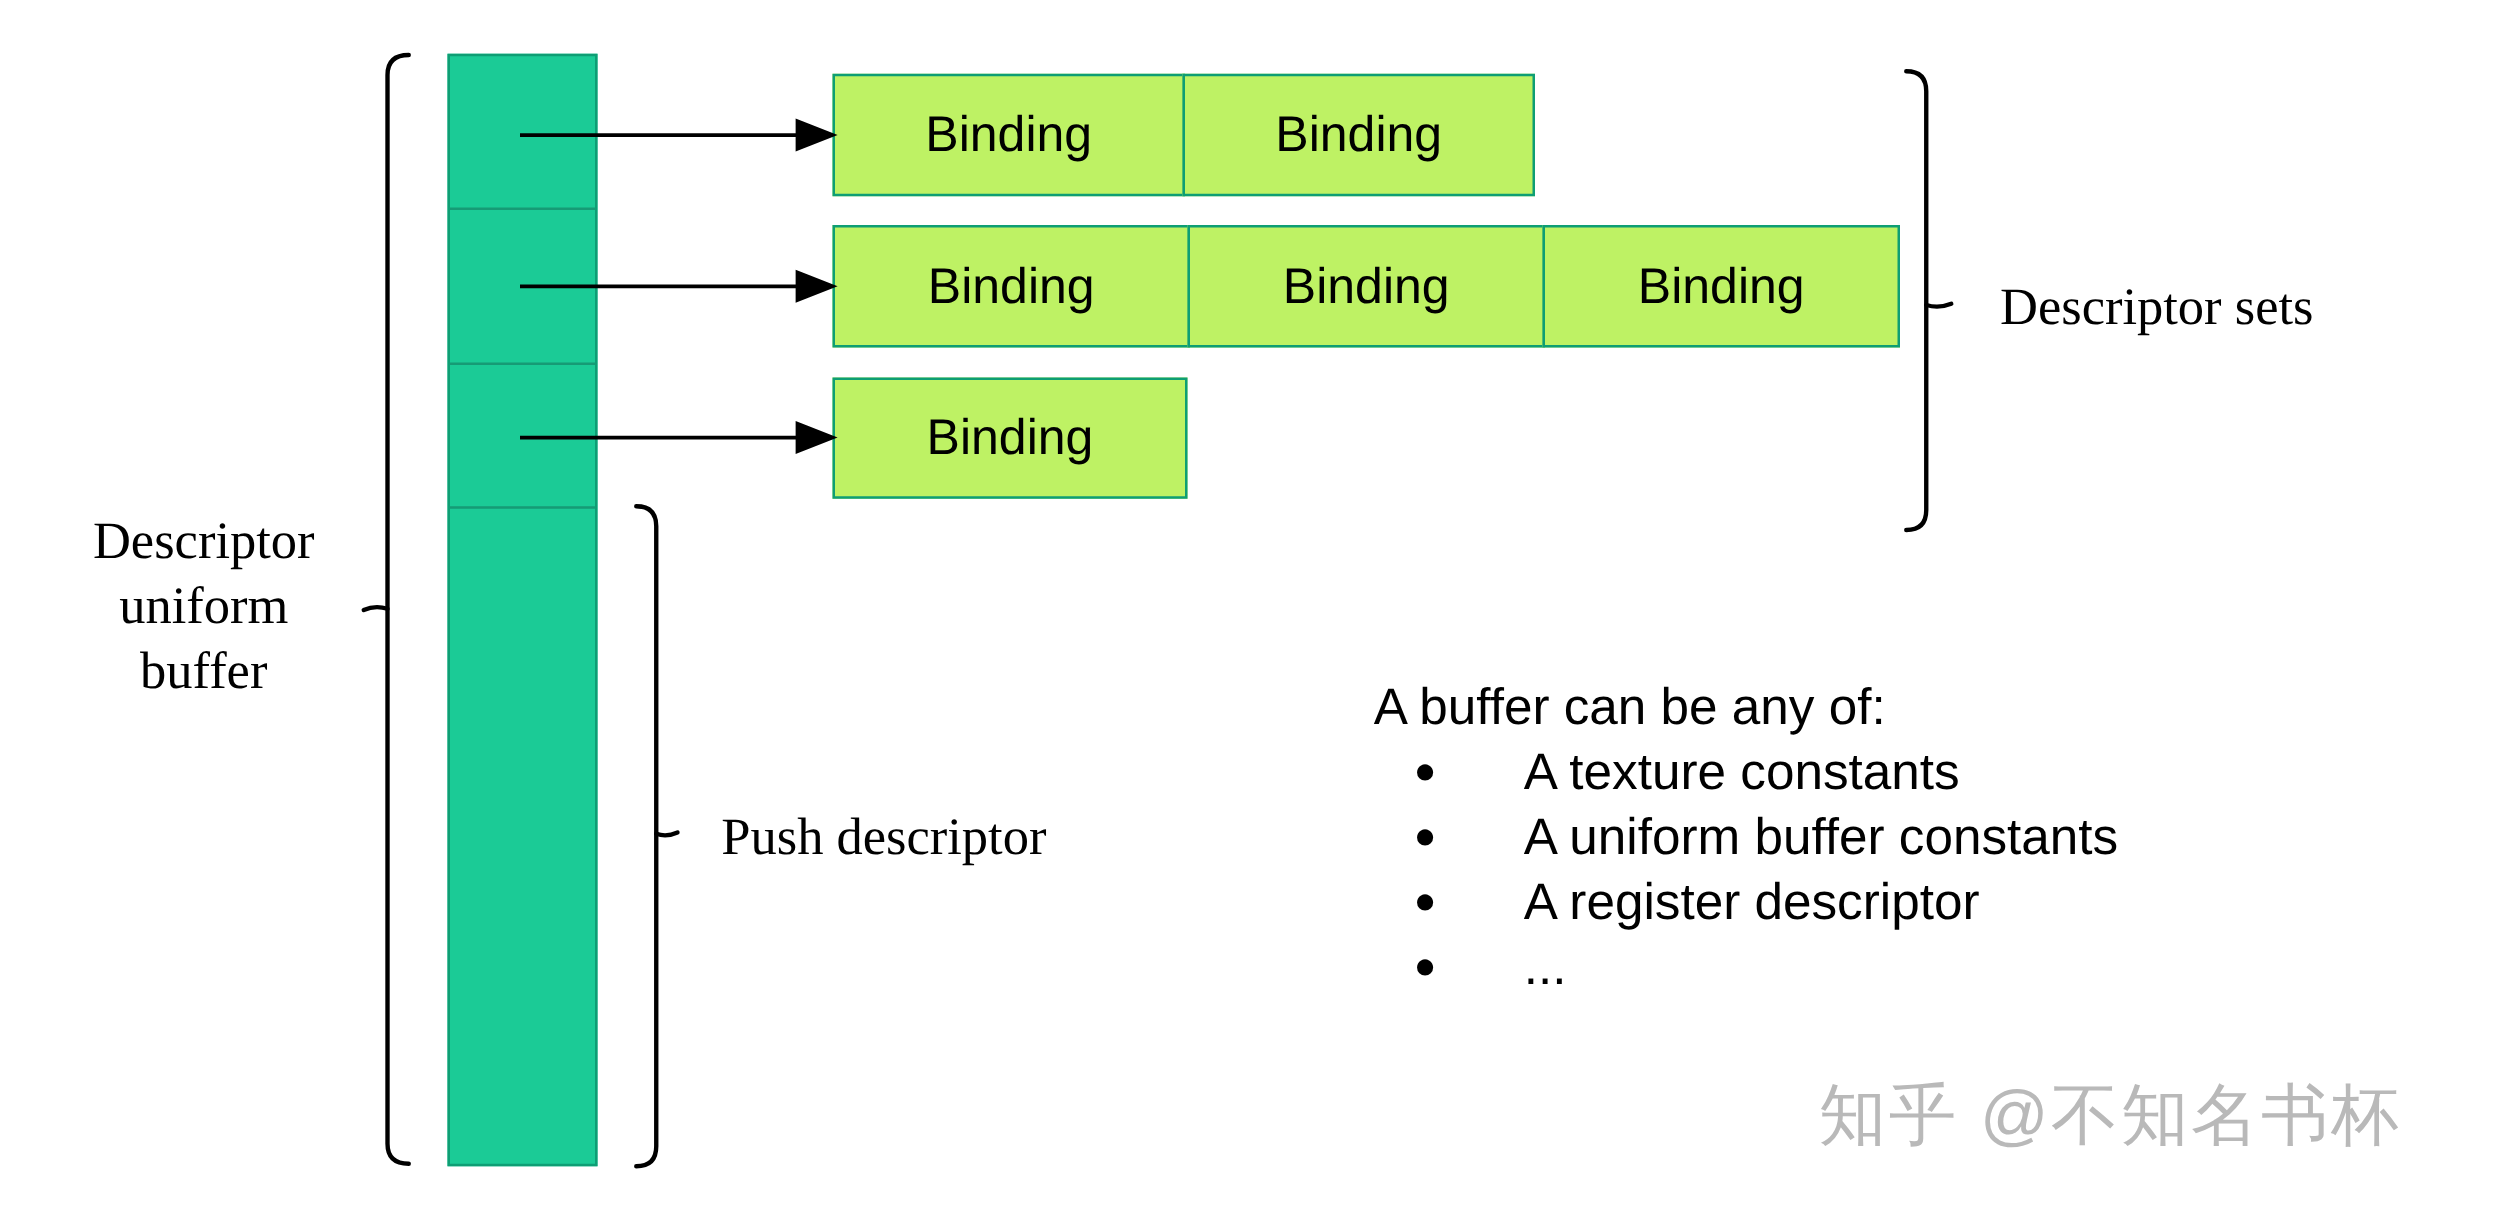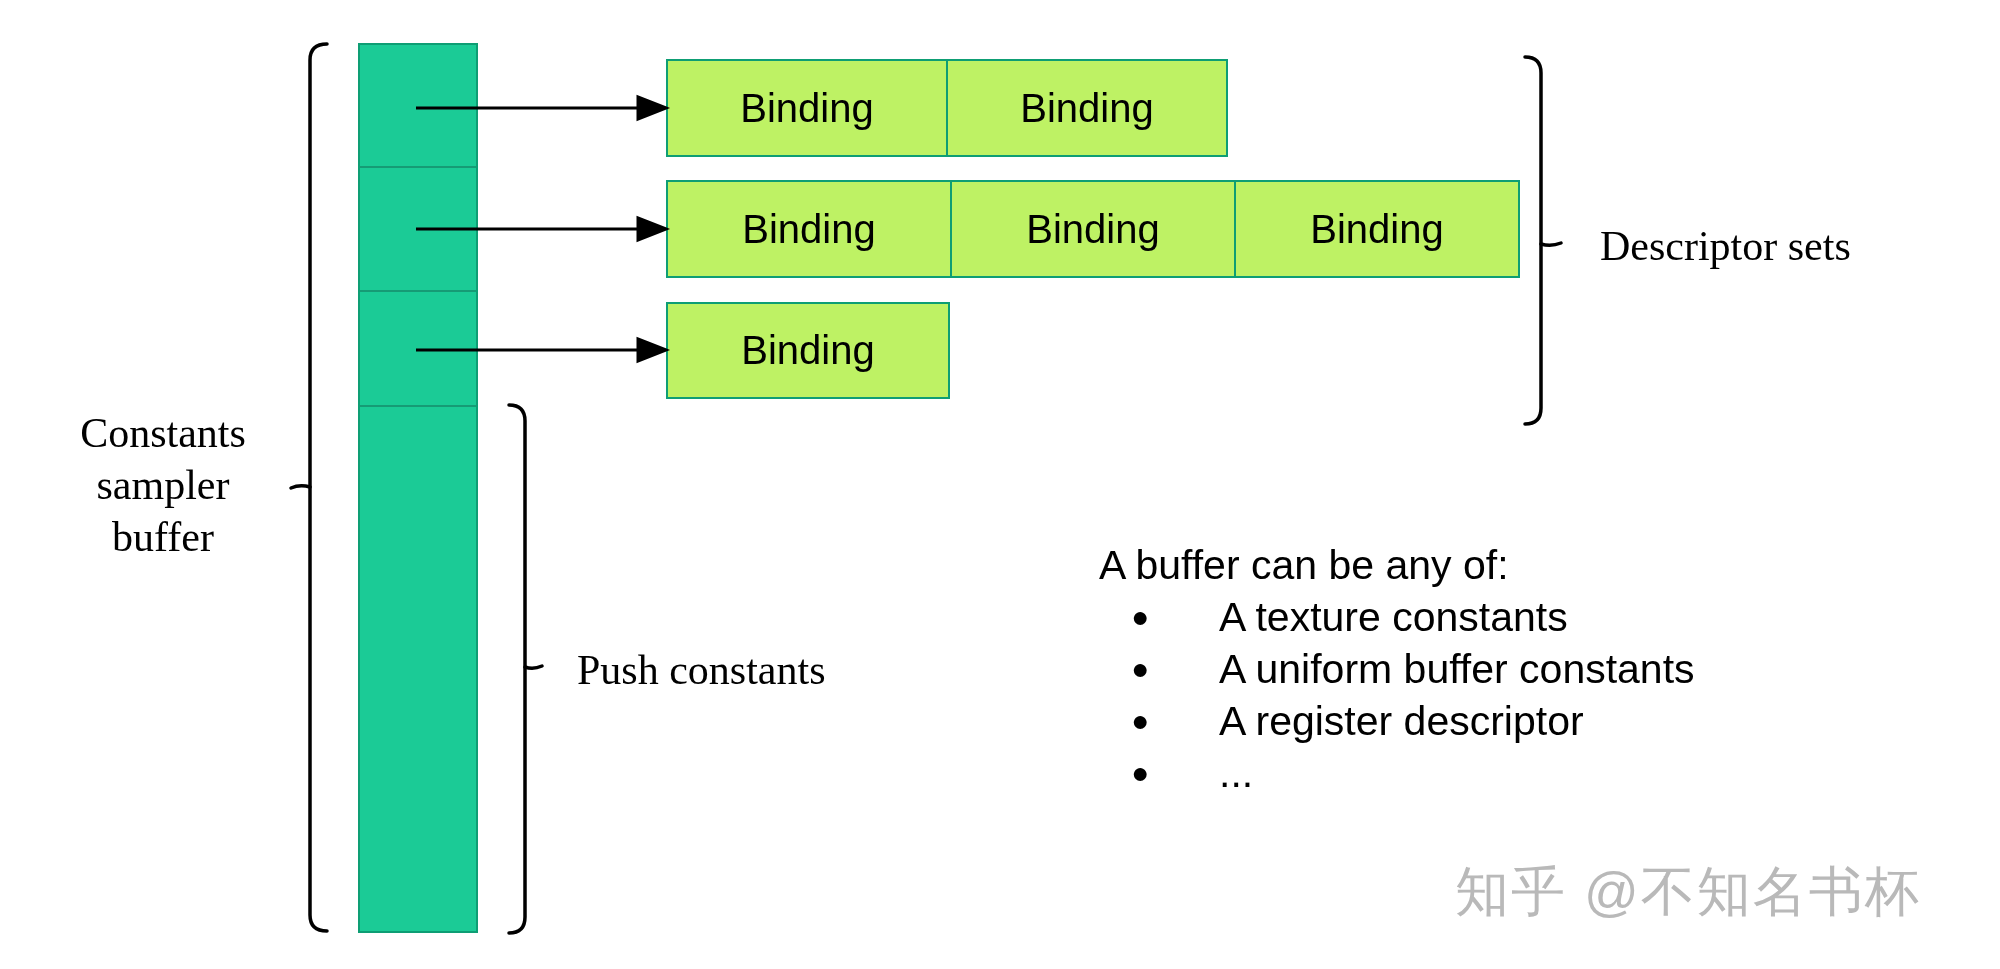--- a/index.html
+++ b/index.html
@@ -108,26 +108,26 @@
       <path d="M525,667 Q533,670 542,666"></path>
     </g>
 
     <g stroke="#000" stroke-width="3.5" fill="none" stroke-linecap="round" stroke-linejoin="round">
       <path d="M1525,57 Q1541,57 1541,73 L1541,408 Q1541,424 1525,424"></path>
       <path d="M1541,244 Q1551,247 1561,243"></path>
     </g>
   </svg>
 
   <div class="label constants-label">
-    <div>Constants</div>
-    <div>sampler</div>
+    <div>Descriptor</div>
+    <div>uniform</div>
     <div>buffer</div>
   </div>
 
-  <div class="label push-label">Push constants</div>
+  <div class="label push-label">Push descriptor</div>
 
   <div class="label descriptor-label">Descriptor sets</div>
 
   <div class="note">
     <div>A buffer can be any of:</div>
     <div class="note-item">
       <span class="note-bullet">●</span>
       <span class="note-text">A texture constants</span>
     </div>
     <div class="note-item">

